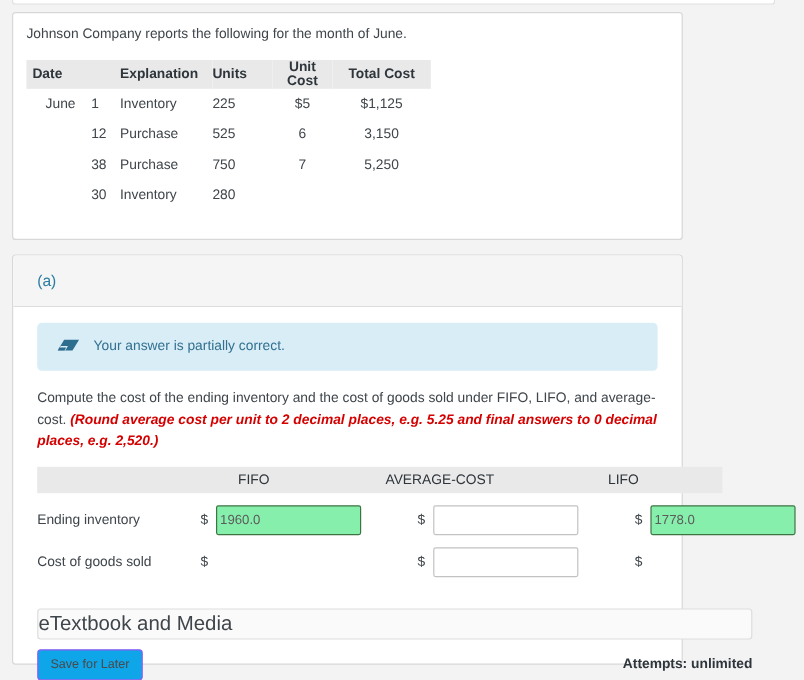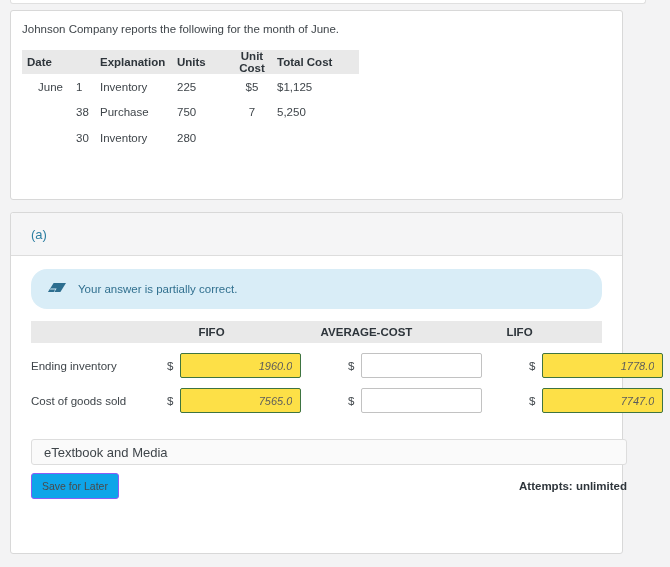--- a/index.html
+++ b/index.html
@@ -9,86 +9,86 @@
     font-family:"Liberation Sans", sans-serif;
     position:relative;
     color:#3f454a;
   }
   .top-strip {
     position:absolute; left:10px; top:-2px; width:636px; height:6px;
     background:#fff; border:1px solid #e0e0e0; border-top:none;
     border-radius:0 0 3px 3px; box-sizing:border-box;
   }
   .panel {
-    position:absolute; left:10px; width:613px;
+    position:absolute; left:10px; width:559px;
     background:#fff; border:1px solid #d8d8d8; border-radius:3px;
     box-sizing:border-box;
   }
   .problem-panel { top:10px; height:190px; padding:12px 11px; }
   .intro { margin:0; font-size:11.5px; color:#3f454a; }
   .inv-table { border-collapse:collapse; margin-top:15px; font-size:11.5px; color:#3f454a; table-layout:fixed; }
   .inv-table th {
     background:#e9e9e9; font-weight:bold; color:#2e353b;
     height:20px; font-size:11.5px; padding:0;
   }
   .inv-table td { height:25.5px; padding:0; }
   .c-date   { width:73px; text-align:left; padding-left:5px !important; }
   .c-expl   { width:77px; text-align:left; }
   .c-units  { width:50px; text-align:left; }
   .c-ucost  { width:50px; text-align:center; }
-  .c-tcost  { width:82px; text-align:left; }
+  .c-tcost  { width:82px; text-align:center; }
   .date-month { display:inline-block; width:38px;margin-left:11px; }
   .date-day   { display:inline-block; width:20px; }
 
   .section-panel { top:212px; height:342px; }
   .section-header {
     background:#f5f5f6; border-bottom:1px solid #ddd;
     padding:12px 20px; border-radius:3px 3px 0 0;
   }
   .section-label { color:#2b7ea1; font-size:13px; }
   .section-body { padding:13px 20px 0 20px; }
 
   .banner {
-    background:#d9edf7; border-radius:16px; height:40px;
+    background:#d9edf7; border-radius:4px; height:40px;
     display:flex; align-items:center; padding-left:17px; box-sizing:border-box;
   }
   .banner-text { color:#31708f; font-size:11.5px; margin-left:12px; }
 
   .instructions { margin:15px 0 0 0; font-size:11.5px; line-height:1.55; color:#3f454a; }
   .instr-em { color:#d50000; font-weight:bold; font-style:italic; }
 
   .answer-table { margin-top:12px; width:571px; }
   .at-header {
     display:grid; grid-template-columns:110px 155px 155px 151px;
     background:#e9e9e9; height:22px; align-items:center;
-    font-weight:bold; font-size:11.5px; color:#2e353b;
+    font-weight:normal; font-size:11.5px; color:#2e353b;
   }
   .at-header .at-col { text-align:center; padding-right:14px; }
   .at-row {
     display:grid; grid-template-columns:110px 155px 155px 151px;
     margin-top:10px; align-items:center;gap:26px;
   }
   .at-label { font-size:11.5px; color:#3f454a; }
   .at-group { display:flex; align-items:center; }
   .dollar { font-size:11.5px; color:#3f454a; margin-right:7px; }
   .at-input {
     width:121px; height:25px; box-sizing:border-box;
     font-family:"Liberation Sans", sans-serif; font-size:11px;
   }
   .at-input.correct {
-    border:1.5px solid #3e7441; background:#fde047; color:#5c5c5c;
-    text-align:right; padding-right:8px; border-radius:2px;font-style:italic;
+    border:1.5px solid #3e7441; background:#86efac; color:#5c5c5c;
+    text-align:left; padding-right:8px; border-radius:2px;
   }
   .at-input.empty { border:1px solid #c2c2c2; background:#fff; border-radius:2px; padding:0 8px; }
 
   .etextbook-bar {
     margin-top:26px; height:26px; width:596px; box-sizing:border-box;
     background:#fafafa; border:1px solid #ddd; border-radius:3px;
-    display:flex; align-items:center; padding-left:12px;
-    font-size:13px; color:#3f454a; cursor:pointer;
+    display:flex; align-items:center; padding-left:0;
+    font-size:17px; color:#3f454a; cursor:pointer;
   }
   .footer-row {
     margin-top:8px; width:596px;
     display:flex; justify-content:space-between; align-items:center;
   }
   .save-btn {
     background:#0ea5e9; border:1px solid #8b5cf6; border-radius:3px;
     padding:6px 10px; font-size:10.5px; color:#4a4a4a;
     font-family:"Liberation Sans", sans-serif; cursor:pointer;
   }
@@ -120,20 +120,29 @@
       <td class="c-date">
         <span class="date-month">June</span><span class="date-day">1</span>
       </td>
       <td class="c-expl">Inventory</td>
       <td class="c-units">225</td>
       <td class="c-ucost">$5</td>
       <td class="c-tcost">$1,125</td>
     </tr>
     <tr>
       <td class="c-date">
+        <span class="date-month"></span><span class="date-day">12</span>
+      </td>
+      <td class="c-expl">Purchase</td>
+      <td class="c-units">525</td>
+      <td class="c-ucost">6</td>
+      <td class="c-tcost">3,150</td>
+    </tr>
+    <tr>
+      <td class="c-date">
         <span class="date-month"></span><span class="date-day">38</span>
       </td>
       <td class="c-expl">Purchase</td>
       <td class="c-units">750</td>
       <td class="c-ucost">7</td>
       <td class="c-tcost">5,250</td>
     </tr>
     <tr>
       <td class="c-date">
         <span class="date-month"></span><span class="date-day">30</span>
@@ -155,20 +164,21 @@
 
     <div class="banner">
       <svg width="18" height="13" viewBox="0 0 18 13">
         <path d="M5.6 0 L18 0 L12.4 9 L0 9 Z" fill="#2d6e8f"></path>
         <path d="M2.6 5.4 L8.6 5.4 L6.4 9 L0.4 9 Z" fill="#d9edf7"></path>
         <path d="M1.6 6.6 L7.2 6.6 L5.8 9 L0.2 9 Z" fill="#2d6e8f"></path>
       </svg>
       <span class="banner-text">Your answer is partially correct.</span>
     </div>
 
+    <p class="instructions"><span>Compute the cost of the ending inventory and the cost of goods sold under FIFO, LIFO, and average-cost. </span><span class="instr-em">(Round average cost per unit to 2 decimal places, e.g. 5.25 and final answers to 0 decimal places, e.g. 2,520.)</span></p>
 
     <div class="answer-table">
       <div class="at-header">
         <div class="at-col"></div>
         <div class="at-col">FIFO</div>
         <div class="at-col">AVERAGE-COST</div>
         <div class="at-col">LIFO</div>
       </div>
 
       <div class="at-row">
@@ -184,29 +194,27 @@
         <div class="at-group">
           <span class="dollar">$</span>
           <input class="at-input correct" type="text" value="1778.0" style="">
         </div>
       </div>
 
       <div class="at-row">
         <div class="at-label">Cost of goods sold</div>
         <div class="at-group">
           <span class="dollar">$</span>
-          <input class="at-input correct" type="text" value="7565.0" style="">
         </div>
         <div class="at-group">
           <span class="dollar">$</span>
           <input class="at-input empty" type="text" value="" style="">
         </div>
         <div class="at-group">
           <span class="dollar">$</span>
-          <input class="at-input correct" type="text" value="7747.0" style="">
         </div>
       </div>
     </div>
 
     <div class="etextbook-bar">
       <span>eTextbook and Media</span>
     </div>
 
     <div class="footer-row">
       <button class="save-btn">Save for Later</button>

